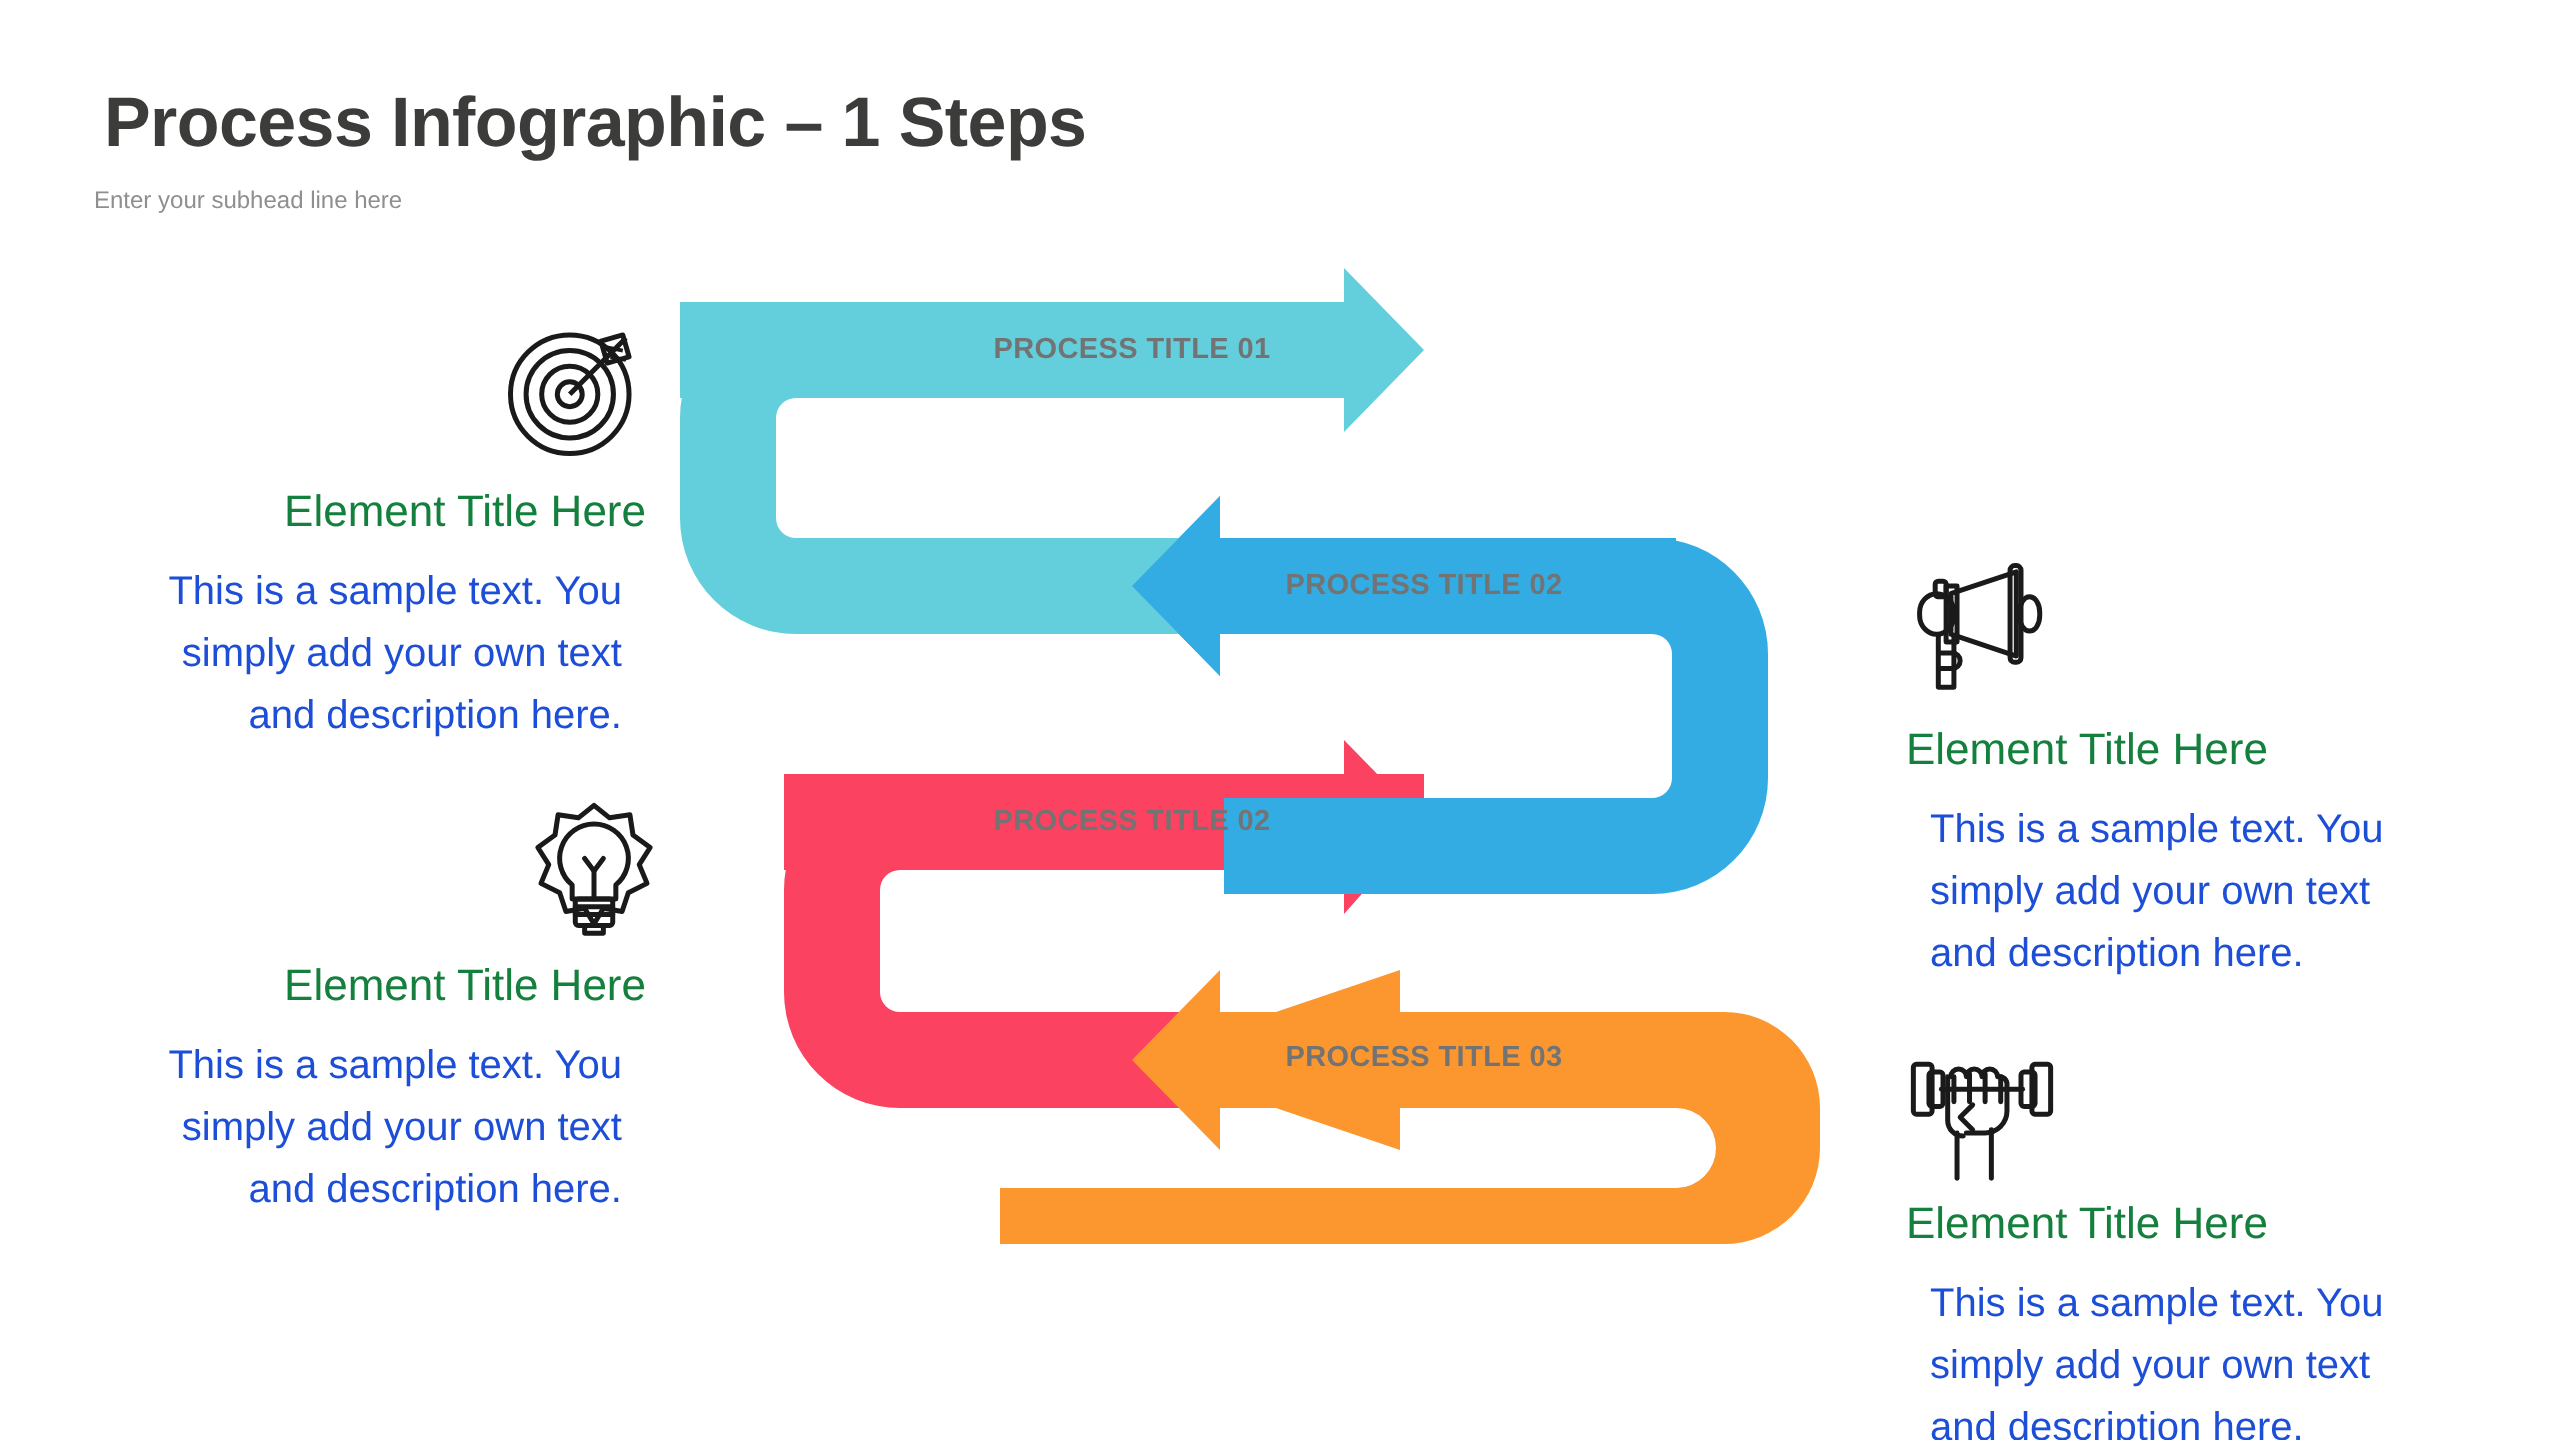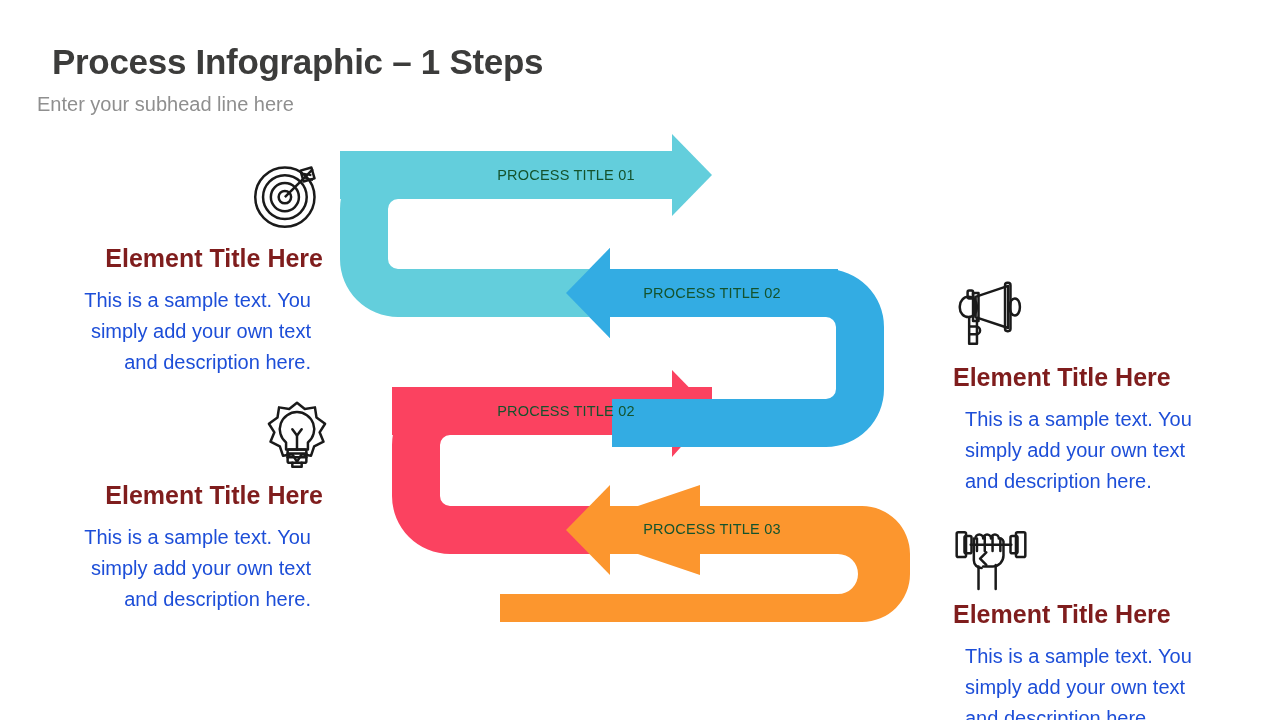--- a/index.html
+++ b/index.html
@@ -12,43 +12,43 @@
   }
   .slide{position:absolute;inset:0;}
 
   
   .page-title{
     position:absolute;left:52px;top:42px;
     font-size:35px;font-weight:bold;color:#3c3c3b;
     letter-spacing:-0.3px;white-space:nowrap;
   }
   .page-subtitle{
-    position:absolute;left:37px;top:93px;
-    font-size:20px;color:#8f8f8f;font-weight:normal;white-space:nowrap;
+    position:absolute;left:47px;top:93px;
+    font-size:12px;color:#8f8f8f;font-weight:normal;white-space:nowrap;
   }
 
   
   .flow{position:absolute;left:0;top:0;width:1280px;height:720px;}
 
   
   .step-label{
     position:absolute;
-    color:#14532d;font-weight:normal;font-size:14.5px;
+    color:#737373;font-weight:bold;font-size:14.5px;
     letter-spacing:0.2px;white-space:nowrap;
     text-align:center;
   }
   .lbl-1{left:466px;top:167px;width:200px;}
   .lbl-2{left:612px;top:285px;width:200px;}
   .lbl-3{left:466px;top:403px;width:200px;}
   .lbl-4{left:612px;top:521px;width:200px;}
 
   
   .block{position:absolute;width:280px;}
   .block .el-title{
-    font-size:25px;font-weight:bold;color:#7f1d1d;
+    font-size:22px;font-weight:normal;color:#15803d;
     margin:0 0 7px 0;line-height:1.2;white-space:nowrap;
   }
   .block .el-desc{
     font-size:20px;color:#1d4ed8;line-height:1.55;margin:12px;
   }
   .block.right-align{text-align:right;}
   .block.left-align{text-align:left;}
 
   .blk-1{left:43px;top:243px;}
   .blk-2{left:953px;top:362px;}

